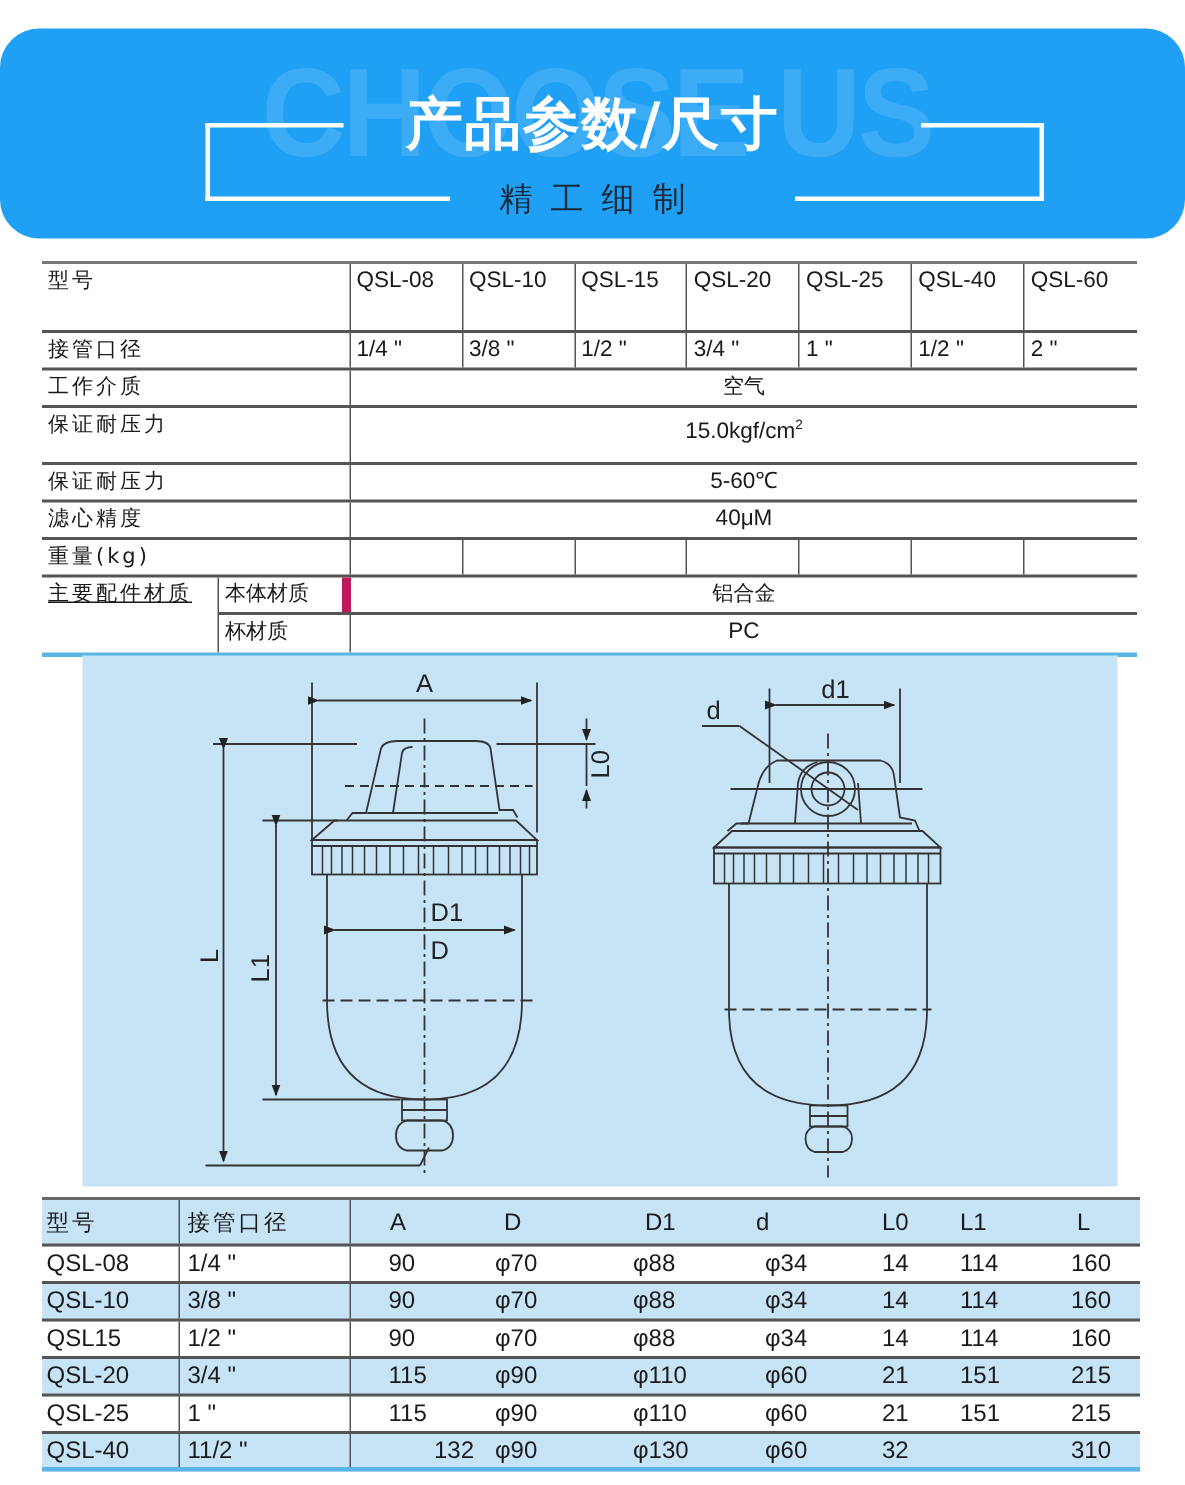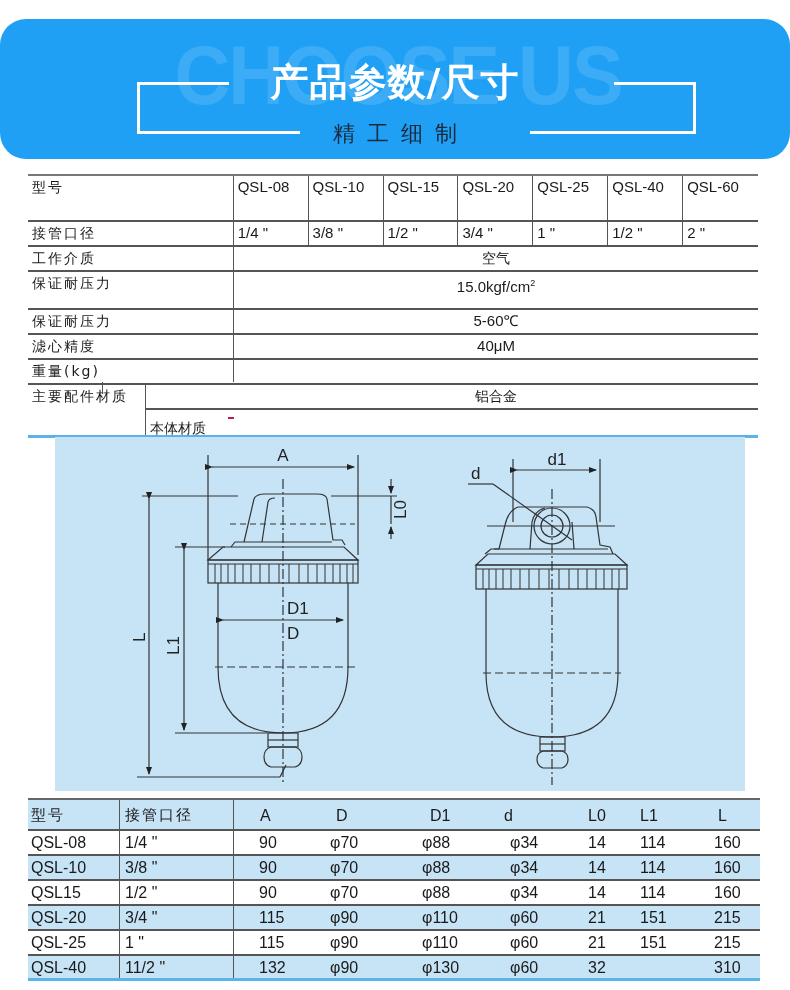--- a/index.html
+++ b/index.html
@@ -88,36 +88,40 @@
     <div class="cell span"><span>15.0kgf/cm</span><sup style="font-size:9px;">2</sup></div>
   </div>
   <div class="row" style="height:25px;">
     <div class="cell lab">保证耐压力</div>
     <div class="cell span">5-60℃</div>
   </div>
   <div class="row" style="height:25px;">
     <div class="cell lab">滤心精度</div>
     <div class="cell span">40μM</div>
   </div>
-  <div class="row" style="height:25px;flex-direction:column;">
+  <div class="row" style="height:25px;">
     <div class="cell lab">重量(kg)</div>
     <div class="cell c"></div>
     <div class="cell c"></div>
     <div class="cell c"></div>
     <div class="cell c"></div>
     <div class="cell c"></div>
     <div class="cell c"></div>
     <div class="cell c" style="border-right:none;"></div>
   </div>
   <div class="row" style="height:50px;border-bottom:none;">
-    <div class="cell" style="width:118px;border-right:1px solid #555;letter-spacing:2px;">主要配件材质</div>
+    <div class="cell" style="width:118px;border-right:1px solid #555;letter-spacing:2px;text-decoration:underline;">主要配件材质</div>
     <div style="flex:1;display:flex;flex-direction:column;">
       <div style="display:flex;height:25px;border-bottom:2px solid #555;">
-        <div class="cell" style="width:88px;border-right:6px solid #be185d;margin-top:32px;">本体材质</div>
+        <div class="cell" style="width:88px;border-right:6px solid #be185d;">本体材质</div>
         <div class="cell span" style="font-family:'DejaVu Sans',sans-serif;font-size:14px;">铝合金</div>
+      </div>
+      <div style="display:flex;height:25px;">
+        <div class="cell" style="width:88px;border-right:1px solid #555;">杯材质</div>
+        <div class="cell span">PC</div>
       </div>
     </div>
   </div>
   <div class="bottomline"></div>
 </div>
 
 <div class="diagram">
   <svg width="690" height="354" viewBox="0 0 690 354">
     <defs>
       <marker id="ar" markerWidth="8" markerHeight="8" refX="7" refY="4" orient="auto" markerUnits="userSpaceOnUse">
@@ -314,21 +318,21 @@
     <div class="v" style="width:90px;padding-left:14px;">φ90</div>
     <div class="v" style="width:84px;padding-left:16px;">φ110</div>
     <div class="v" style="width:82px;padding-left:20px;">φ60</div>
     <div class="v" style="width:62px;padding-left:16px;">21</div>
     <div class="v" style="width:72px;padding-left:6px;">151</div>
     <div class="v" style="flex:1;padding-left:8px;">215</div>
   </div>
   <div class="r alt">
     <div class="k">QSL-40</div>
     <div class="p">11/2 "</div>
-    <div class="v" style="width:82px;padding-left:25px;">132</div>
+    <div class="v" style="width:82px;padding-left:25px;text-align:right;">132</div>
     <div class="v" style="width:90px;padding-left:14px;">φ90</div>
     <div class="v" style="width:84px;padding-left:16px;">φ130</div>
     <div class="v" style="width:82px;padding-left:20px;">φ60</div>
     <div class="v" style="width:62px;padding-left:16px;">32</div>
     <div class="v" style="width:72px;padding-left:6px;margin-top:40px;">228</div>
     <div class="v" style="flex:1;padding-left:8px;">310</div>
   </div>
 </div>
 
 </body></html>

